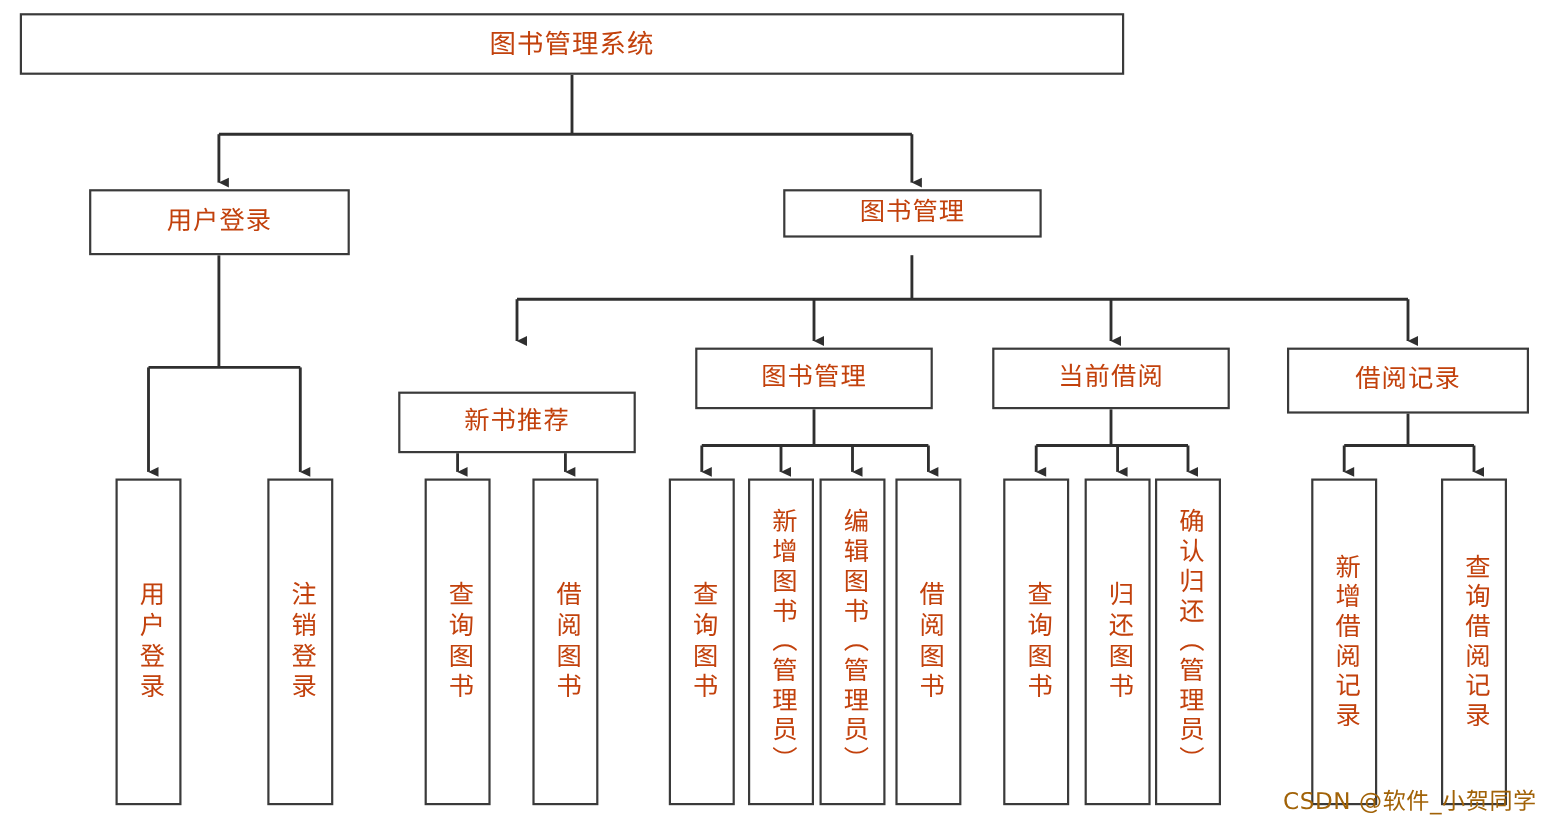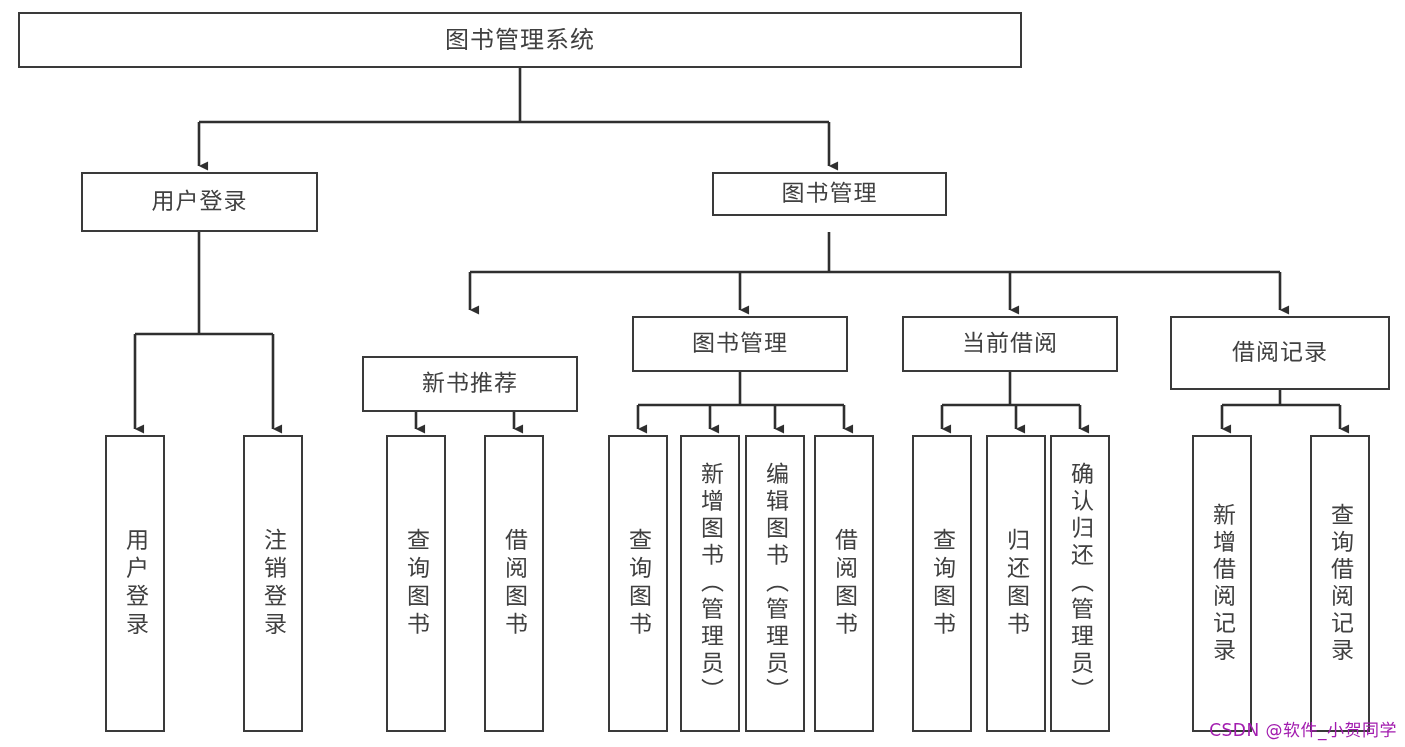--- a/index.html
+++ b/index.html
@@ -21,21 +21,21 @@
   }
   
   .node{
     position:absolute;
     box-sizing:border-box;
     background:#ffffff;
     border:2.5px solid #3a3a3a;
     display:flex;
     align-items:center;
     justify-content:center;
-    color:#404040;
+    color:#c2410c;
   }
   .node .lbl{
     display:block;
     text-align:center;
     line-height:1.12;
     white-space:pre;
   }
   
   .node.horiz .lbl{
     font-size:23px;
@@ -56,22 +56,22 @@
     letter-spacing:5px;
     white-space:nowrap;
   }
   .node.vert.tall .lbl{
     letter-spacing:4px;
   }
   
   #watermark{
     position:absolute;
     right:8px;bottom:6px;
-    font-size:17px;
-    color:#a21caf;
+    font-size:21px;
+    color:#a16207;
     letter-spacing:0.5px;
     white-space:nowrap;
     user-select:none;
   }
 </style>
 </head>
 <body>
 
 <div id="stage">
 
@@ -141,21 +141,21 @@
 
   <div class="node horiz" id="node-l3-0" style="left: 362px; top: 316px; width: 216px; height: 56px; margin-top: 40px;">
     <span class="lbl">新书推荐</span>
   </div>
   <div class="node horiz" id="node-l3-1" style="left: 632px; top: 316px; width: 216px; height: 56px;">
     <span class="lbl">图书管理</span>
   </div>
   <div class="node horiz" id="node-l3-2" style="left: 902px; top: 316px; width: 216px; height: 56px;">
     <span class="lbl">当前借阅</span>
   </div>
-  <div class="node horiz" id="node-l3-3" style="left: 1170px; top: 316px; width: 220px; height: 74px;">
+  <div class="node horiz" id="node-l3-3" style="left: 1170px; top: 316px; width: 220px; height: 60px;">
     <span class="lbl">借阅记录</span>
   </div>
 
   <div class="node vert" id="node-leaf-0" style="left: 105px; top: 435px; width: 60px; height: 297px;">
     <span class="lbl">用户登录</span>
     </div>
   <div class="node vert" id="node-leaf-1" style="left: 243px; top: 435px; width: 60px; height: 297px;">
     <span class="lbl">注销登录</span>
     </div>
   <div class="node vert" id="node-leaf-2" style="left: 386px; top: 435px; width: 60px; height: 297px;">

